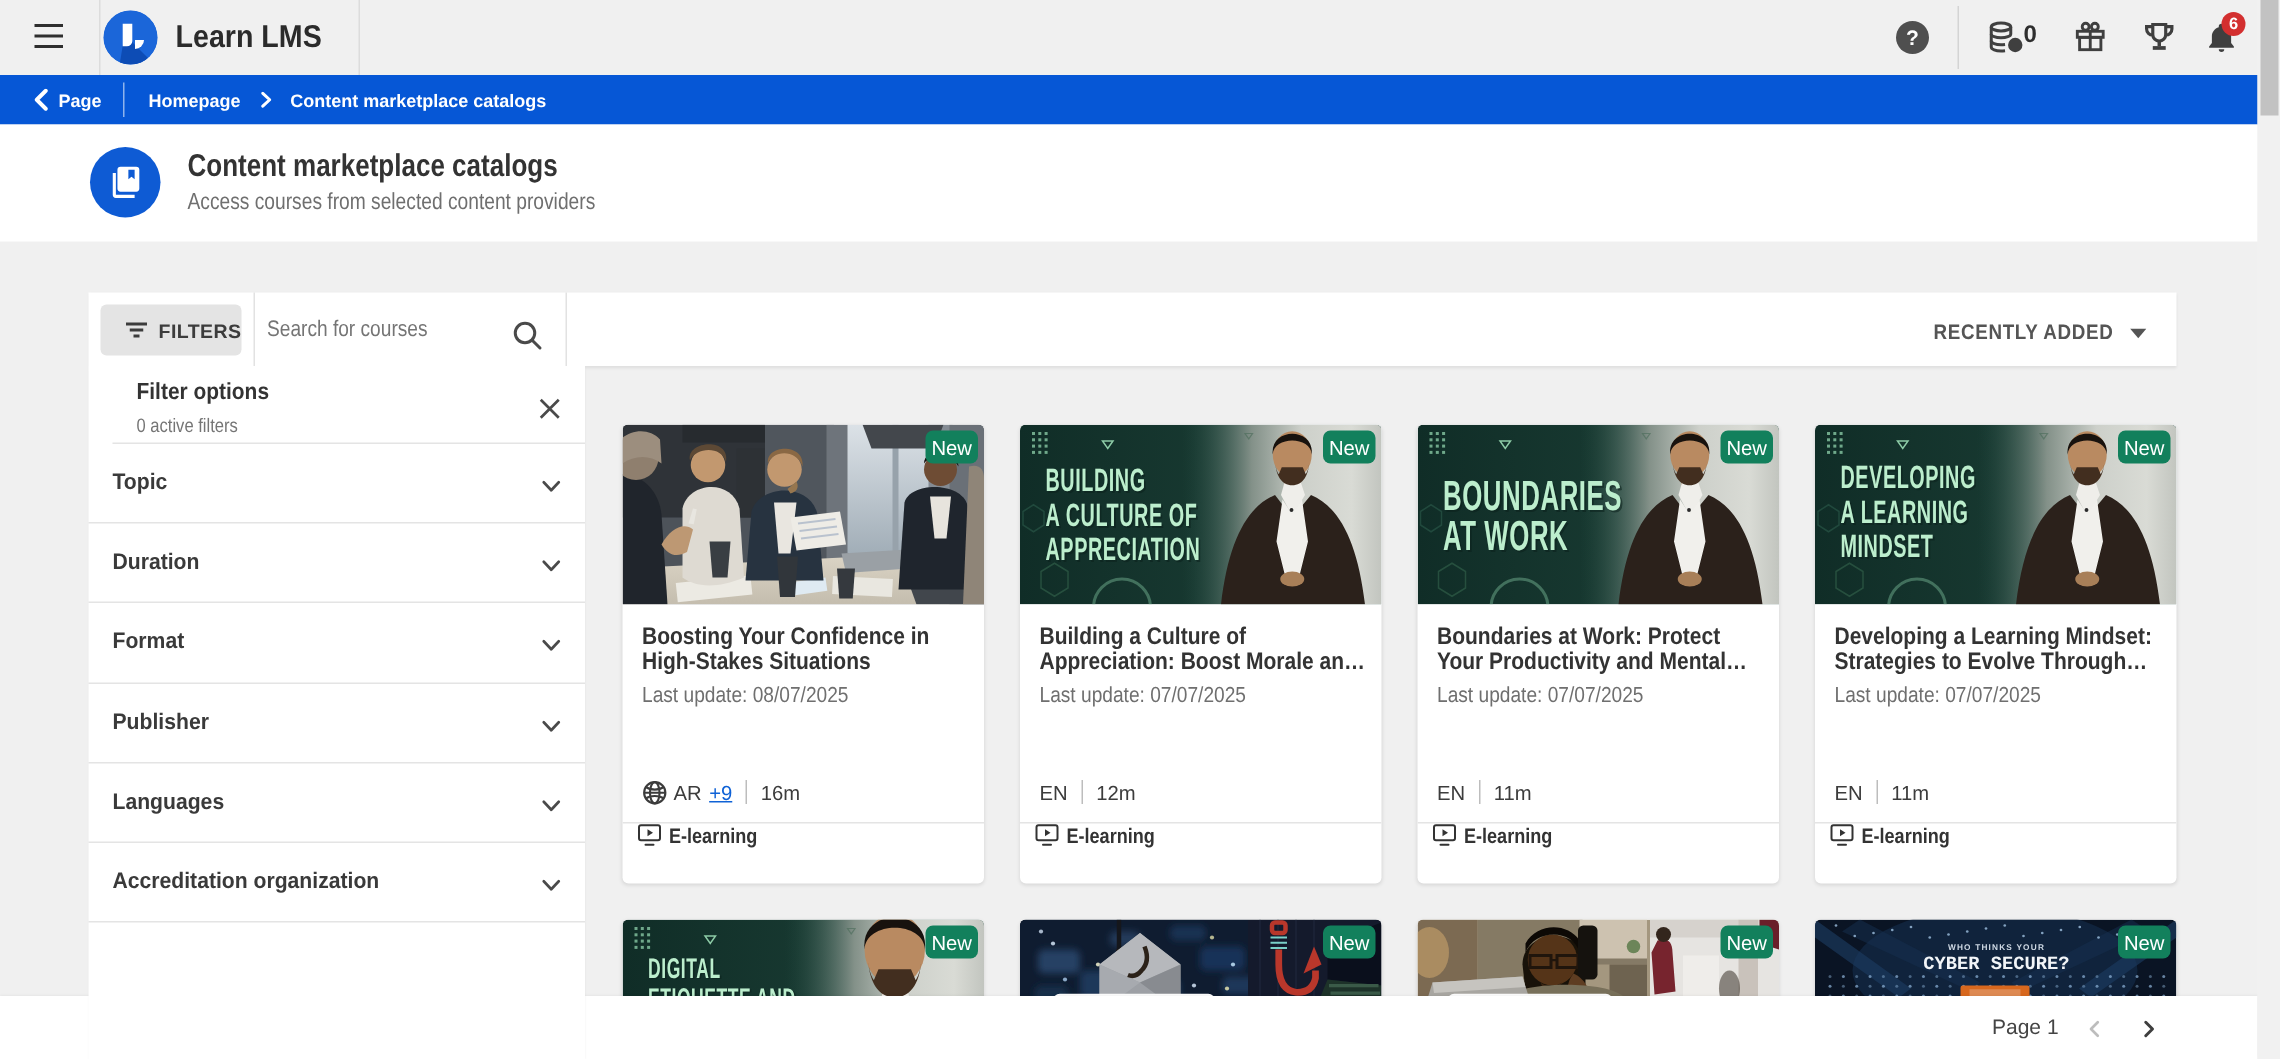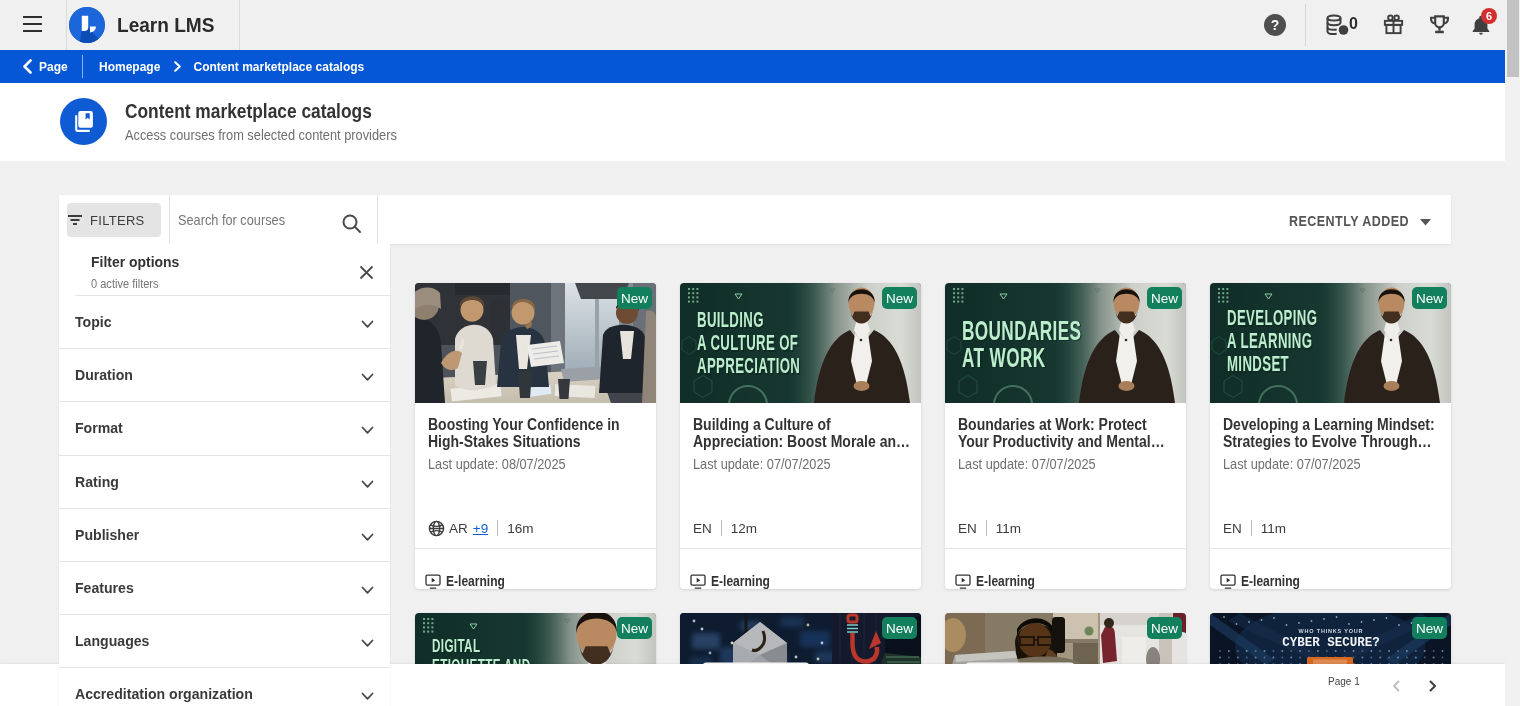--- a/index.html
+++ b/index.html
@@ -32,21 +32,21 @@
   #bluebar span { position:absolute; top:10px; font-size:12px; font-weight:bold; }
 
   
   #titlesec { position:absolute; left:0; top:83px; width:1505px; height:78px; background:#fff; }
   #ticirc { position:absolute; left:60px; top:15px; width:47px; height:47px; border-radius:50%; background:#0e5bd4; }
   #titlesec h1 { position:absolute; left:124.5px; top:15.5px; font-size:21px; font-weight:bold; color:#333; transform:scaleX(0.826); transform-origin:left top; }
   #titlesec .sub { position:absolute; left:124.5px; top:42.5px; font-size:15.5px; color:#6f6f6f; transform:scaleX(0.826); transform-origin:left top; }
 
   
   #toolbar { position:absolute; left:59px; top:195px; width:1392px; height:49px; background:#fff; box-shadow:0 1px 2px rgba(0,0,0,0.08); }
-  #filtersbtn { position:absolute; left:8px; top:8px; width:94px; height:34px; background:#e4e4e4; border-radius:4px; display:flex; align-items:center; justify-content:flex-start; font-size:13px; font-weight:normal; color:#3c3c3c; letter-spacing:0.3px; }
+  #filtersbtn { position:absolute; left:8px; top:8px; width:94px; height:34px; background:#e4e4e4; border-radius:4px; display:flex; align-items:center; justify-content:flex-end; font-size:13px; font-weight:bold; color:#3c3c3c; letter-spacing:0.3px; }
   #tbsep1 { position:absolute; left:110px; top:0; width:1px; height:49px; background:#e2e2e2; }
   #tbsep2 { position:absolute; left:318px; top:0; width:1px; height:49px; background:#e2e2e2; }
   #tbsearch { position:absolute; left:119px; top:16px; font-size:15px; color:#757575; transform:scaleX(0.85); transform-origin:left top; }
   #recadd { position:absolute; left:1230px; top:18px; font-size:14px; font-weight:bold; color:#555; letter-spacing:0.5px; transform:scaleX(0.895); transform-origin:left top; }
 
   
   #fpanel { position:absolute; left:59px; top:244px; width:331px; height:462px; background:#fff; z-index:5; box-shadow:0 1px 2px rgba(0,0,0,0.08); }
   #fpanel .fhead { position:relative; height:52px; border-bottom:1px solid #e4e4e4;margin-left:16px; }
   #fpanel .fhead .t1 { position:absolute; left:16px; top:9px; font-size:15.5px; font-weight:bold; color:#333; transform:scaleX(0.90); transform-origin:left top; }
   #fpanel .fhead .t2 { position:absolute; left:16px; top:32px; font-size:13px; color:#757575; transform:scaleX(0.85); transform-origin:left top; }
@@ -54,27 +54,27 @@
   .frow .lbl { position:absolute; left:16px; top:17px; font-size:15px; font-weight:bold; color:#3a3a3a; transform:scaleX(0.94); transform-origin:left top; }
   .chev { position:absolute; right:16px; top:24px; }
 
   
   .card { position:absolute; width:241px; background:#fff; border-radius:4px; box-shadow:0 1px 3px rgba(0,0,0,0.12); overflow:hidden; }
   .card .img { position:relative; width:241px; height:120px; overflow:hidden;text-align:center; }
   .newbadge { position:absolute; top:4px; right:4px; width:35px; height:22px; background:#12805c; border-radius:5px; color:#fff; font-size:13.5px; display:flex; align-items:center; justify-content:center; }
   .card .title { position:absolute; left:13px; top:134px; width:248px; font-size:16px; font-weight:bold; color:#333; line-height:16.5px; white-space:nowrap; transform:scaleX(0.875); transform-origin:left top; }
   .card .upd { position:absolute; left:13px; top:173px; font-size:14.5px; color:#6f6f6f; transform:scaleX(0.88); transform-origin:left top; }
   .card .lang { position:absolute; left:13px; top:236px; height:18px; display:flex; align-items:center; font-size:13.5px; color:#3c3c3c; }
-  .card .ftr { position:absolute; left:0; top:265px; width:241px; height:41px; border-top:1px solid #e4e4e4; display:flex; align-items:flex-end; }
+  .card .ftr { position:absolute; left:0; top:265px; width:241px; height:41px; border-top:1px solid #e4e4e4; display:flex; align-items:flex-start; }
   .card .ftr .ftxt { font-size:14px; font-weight:bold; color:#333; margin-left:5px; transform:scaleX(0.86); transform-origin:left center; }
   .vline { width:1px; height:16px; background:#bdbdbd; margin:0 9px; }
 
   
   #pagefoot { position:absolute; left:0; top:664px; width:1505px; height:42px; background:#fff; z-index:4; box-shadow:0 -1px 2px rgba(0,0,0,0.06); }
-  #pagefoot .ptext { position:absolute; left:1328px; top:12px; font-size:10px; color:#444; }
+  #pagefoot .ptext { position:absolute; left:1328px; top:12px; font-size:14px; color:#444; }
 
   
   #sbar { position:absolute; left:1505px; top:0; width:15px; height:706px; background:#f1f1f1; z-index:10; }
   #sthumb { position:absolute; left:1.5px; top:0; width:12px; height:77px; background:#c2c2c2; }
 </style>
 </head>
 <body>
 <div id="stage">
 
   <div id="header">
@@ -207,33 +207,21 @@
           <path d="M1.5 1.5 L6.5 6.8 L11.5 1.5" stroke="#4a4a4a" stroke-width="1.8" fill="none" stroke-linecap="round" stroke-linejoin="round"></path>
         </svg>
       </div>
       <div class="frow">
         <div class="lbl">Format</div>
         <svg class="chev" width="13" height="9" viewBox="0 0 13 9">
           <path d="M1.5 1.5 L6.5 6.8 L11.5 1.5" stroke="#4a4a4a" stroke-width="1.8" fill="none" stroke-linecap="round" stroke-linejoin="round"></path>
         </svg>
       </div>
       <div class="frow">
-        <div class="lbl">Rating</div>
-        <svg class="chev" width="13" height="9" viewBox="0 0 13 9">
-          <path d="M1.5 1.5 L6.5 6.8 L11.5 1.5" stroke="#4a4a4a" stroke-width="1.8" fill="none" stroke-linecap="round" stroke-linejoin="round"></path>
-        </svg>
-      </div>
-      <div class="frow">
         <div class="lbl">Publisher</div>
-        <svg class="chev" width="13" height="9" viewBox="0 0 13 9">
-          <path d="M1.5 1.5 L6.5 6.8 L11.5 1.5" stroke="#4a4a4a" stroke-width="1.8" fill="none" stroke-linecap="round" stroke-linejoin="round"></path>
-        </svg>
-      </div>
-      <div class="frow">
-        <div class="lbl">Features</div>
         <svg class="chev" width="13" height="9" viewBox="0 0 13 9">
           <path d="M1.5 1.5 L6.5 6.8 L11.5 1.5" stroke="#4a4a4a" stroke-width="1.8" fill="none" stroke-linecap="round" stroke-linejoin="round"></path>
         </svg>
       </div>
       <div class="frow">
         <div class="lbl">Languages</div>
         <svg class="chev" width="13" height="9" viewBox="0 0 13 9">
           <path d="M1.5 1.5 L6.5 6.8 L11.5 1.5" stroke="#4a4a4a" stroke-width="1.8" fill="none" stroke-linecap="round" stroke-linejoin="round"></path>
         </svg>
       </div>

